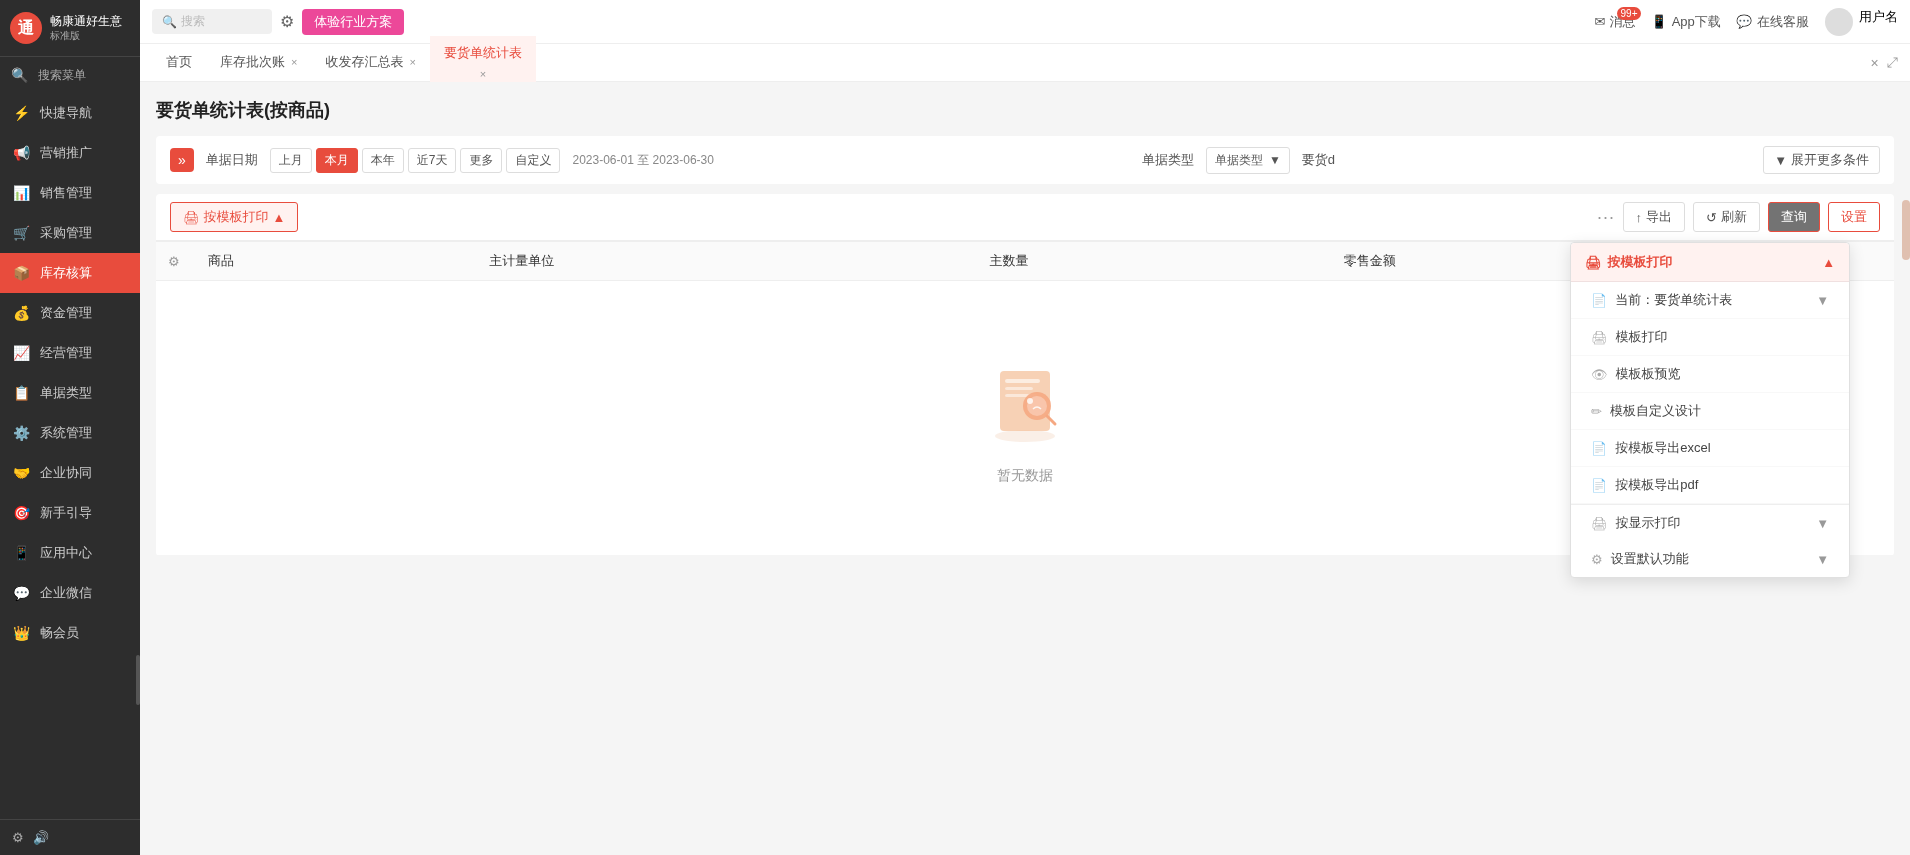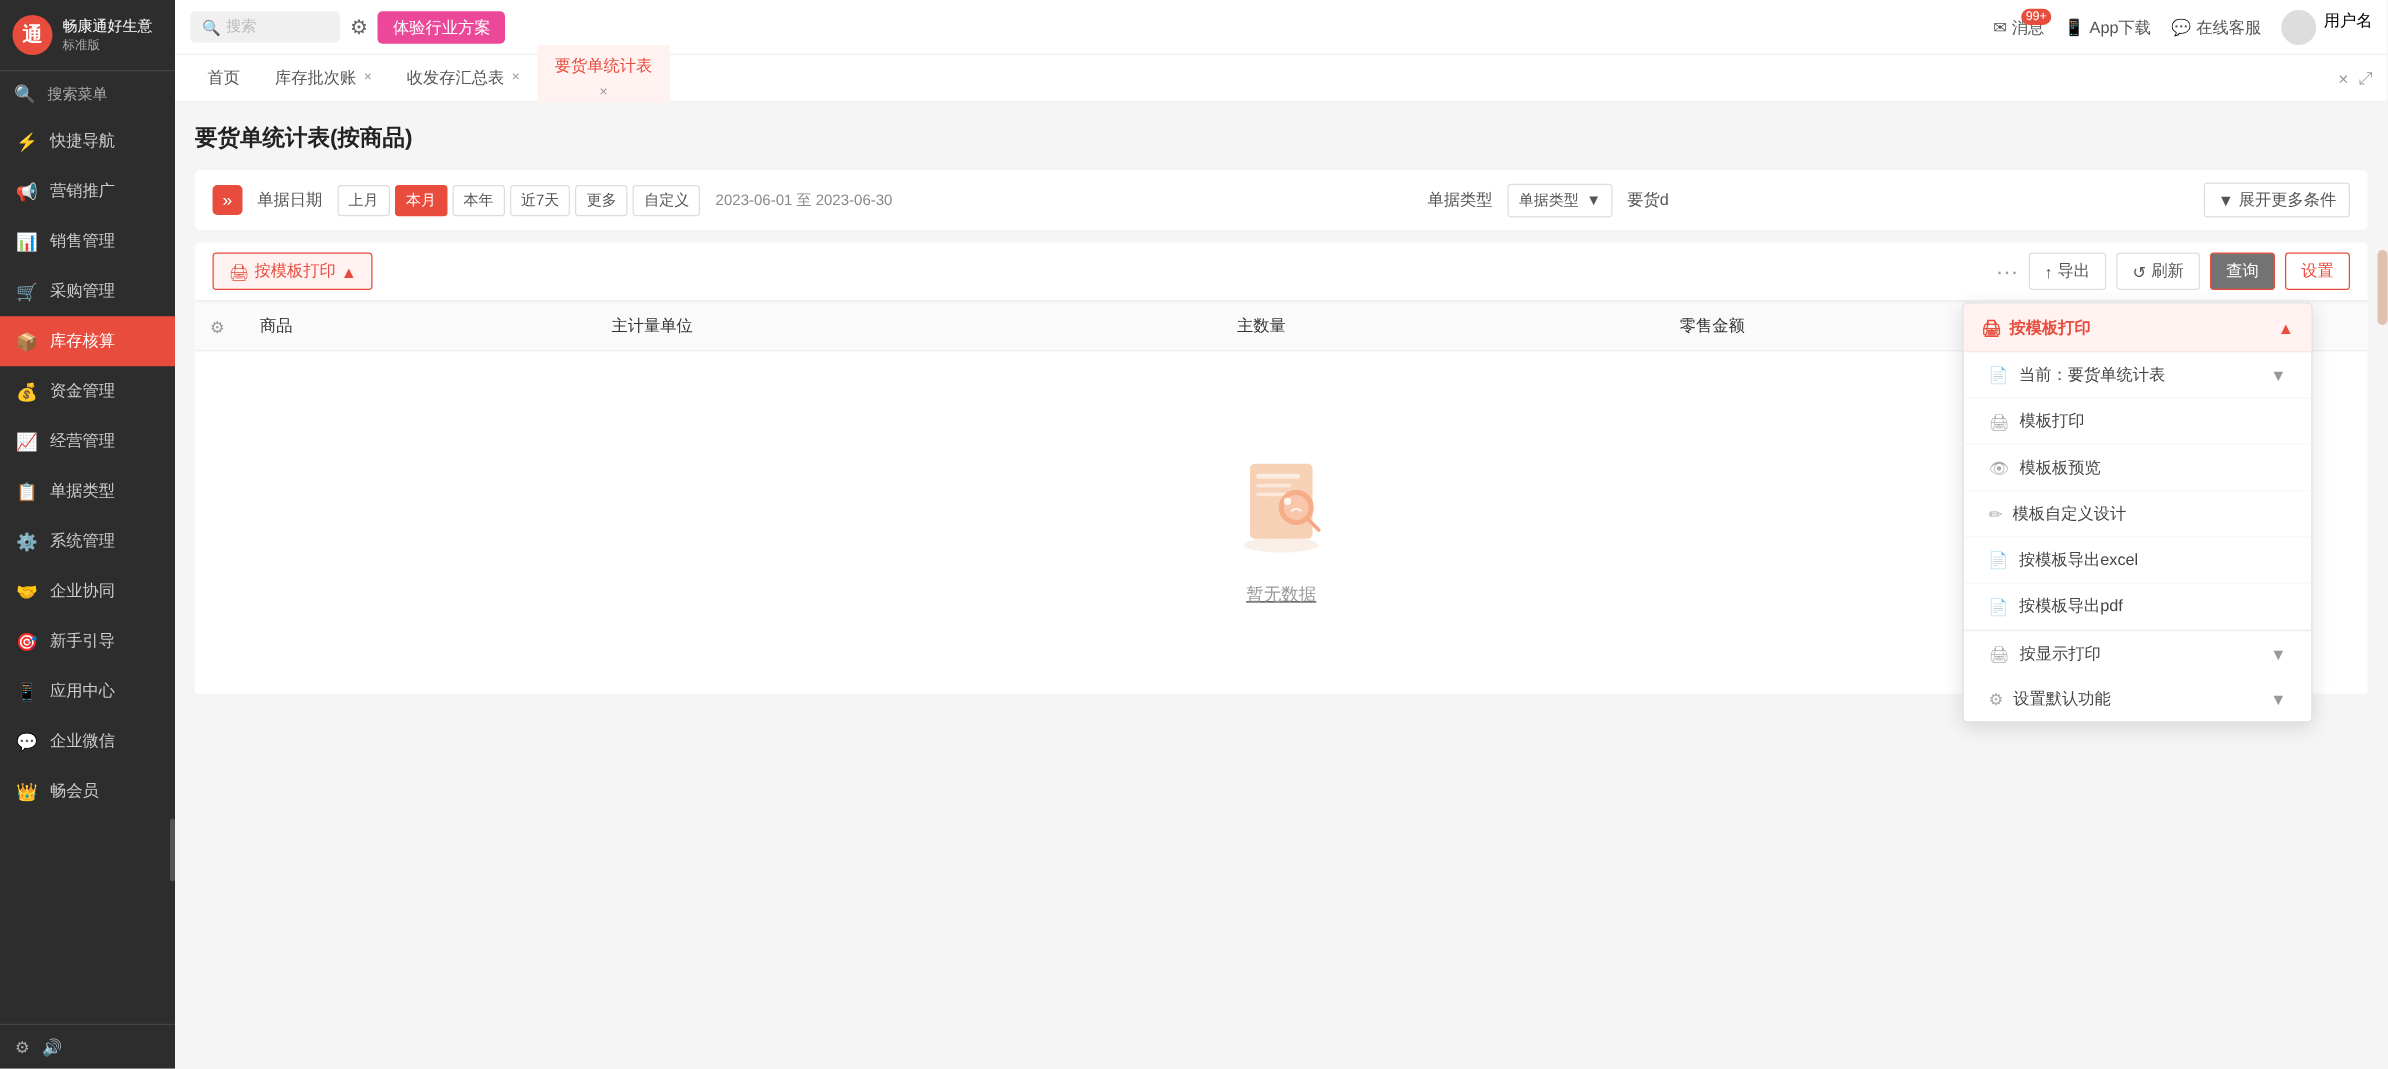--- a/index.html
+++ b/index.html
@@ -309,21 +309,20 @@
       color: #333;
     }
 
     
     .empty-state {
       display: flex;
       flex-direction: column;
       align-items: center;
       justify-content: center;
       padding: 60px 0;
-      text-decoration: underline;
     }
     .empty-icon {
       width: 100px; height: 100px;
       margin-bottom: 16px;
     }
     .empty-text { color: #999; font-size: 14px; }
 
     
     .sidebar-nav::-webkit-scrollbar { width: 4px; }
     .sidebar-nav::-webkit-scrollbar-thumb { background: #555; border-radius: 2px; }

